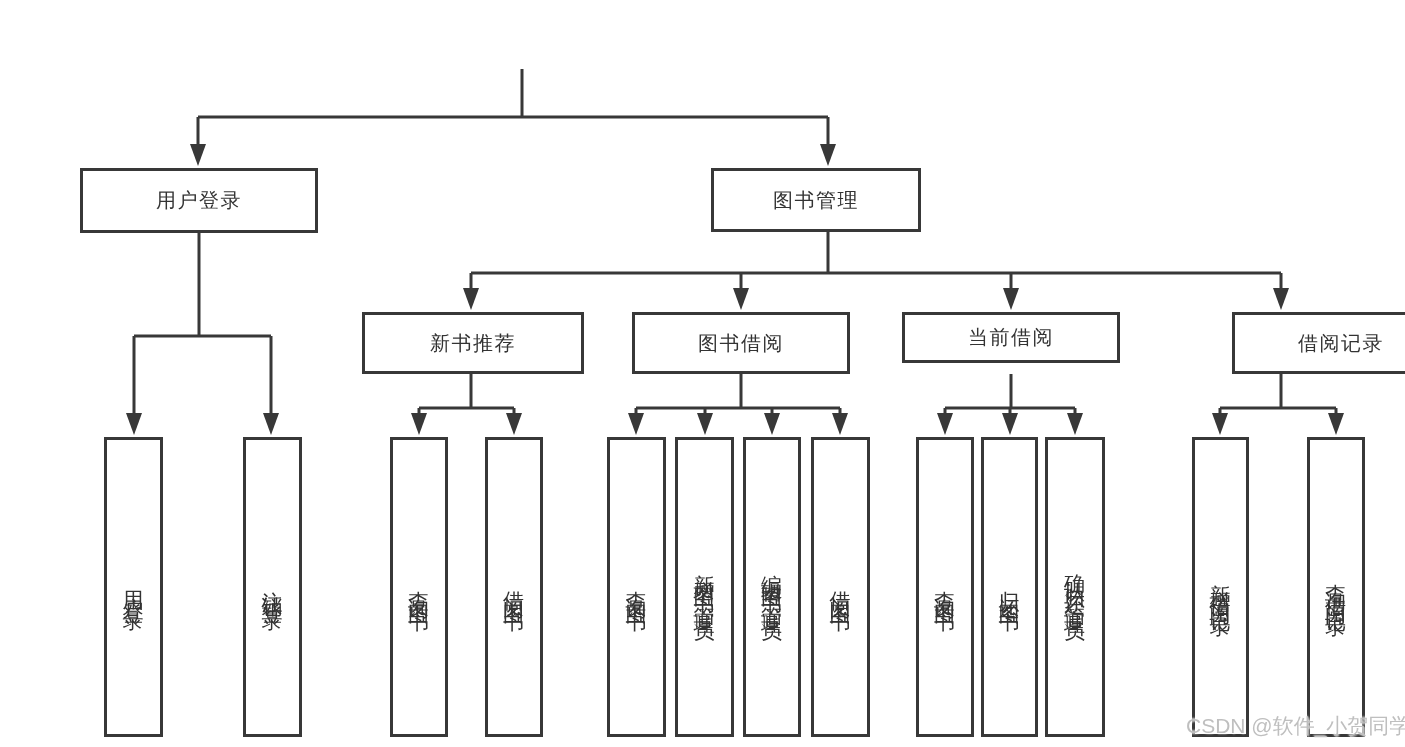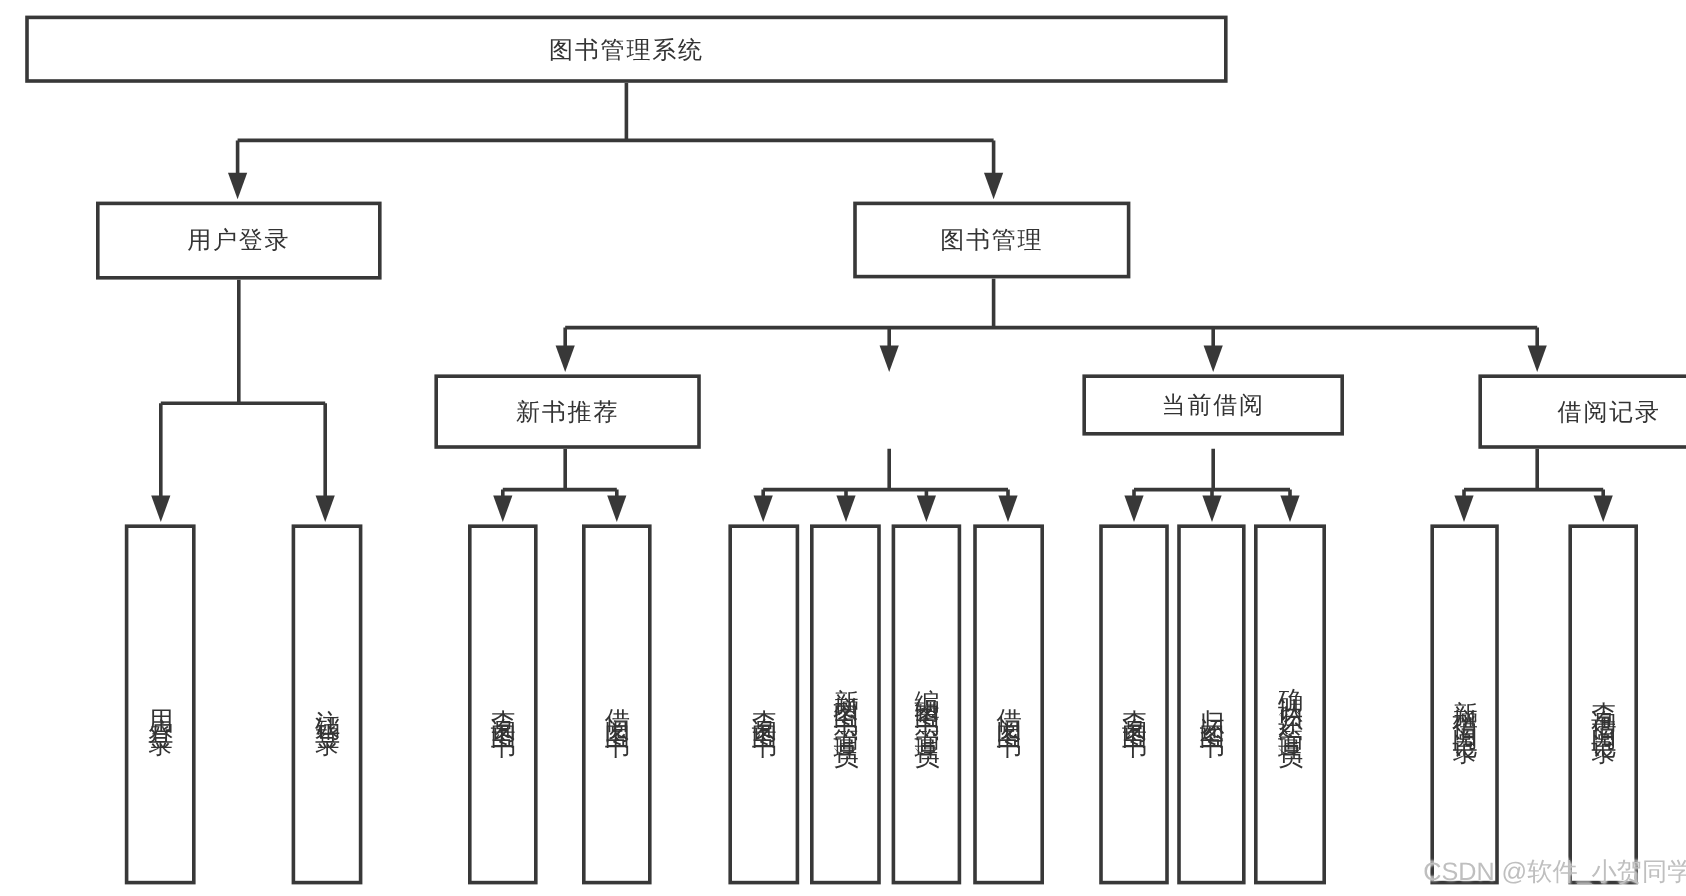--- a/index.html
+++ b/index.html
@@ -62,33 +62,33 @@
       <polygon points="764,413 780,413 772,435"></polygon>
       <polygon points="832,413 848,413 840,435"></polygon>
       <polygon points="937,413 953,413 945,435"></polygon>
       <polygon points="1002,413 1018,413 1010,435"></polygon>
       <polygon points="1067,413 1083,413 1075,435"></polygon>
       <polygon points="1212,413 1228,413 1220,435"></polygon>
       <polygon points="1328,413 1344,413 1336,435"></polygon>
     </g>
   </svg>
 
-  <div class="box h-box" style="left:21px;top:13px;width:1002px;height:56px">
-    <span>图书管理系统</span>
-  </div>
 
   <div class="box h-box" style="left:80px;top:168px;width:238px;height:65px">
     <span>用户登录</span>
   </div>
-  <div class="box h-box" style="left:711px;top:168px;width:231px;height:64px">
+  <div class="box h-box" style="left:711px;top:168px;width:210px;height:64px">
     <span>图书管理</span>
   </div>
 
   <div class="box h-box" style="left:362px;top:312px;width:222px;height:62px">
     <span>新书推荐</span>
+  </div>
+  <div class="box h-box" style="left:632px;top:312px;width:218px;height:62px">
+    <span>图书借阅</span>
   </div>
   <div class="box h-box" style="left:902px;top:312px;width:218px;height:51px">
     <span>当前借阅</span>
   </div>
   <div class="box h-box" style="left:1232px;top:312px;width:218px;height:62px">
     <span>借阅记录</span>
   </div>
 
   <div class="box v-box" style="left:104px;top:437px;width:59px;height:300px">
     <span class="vtext">用户登录</span>

